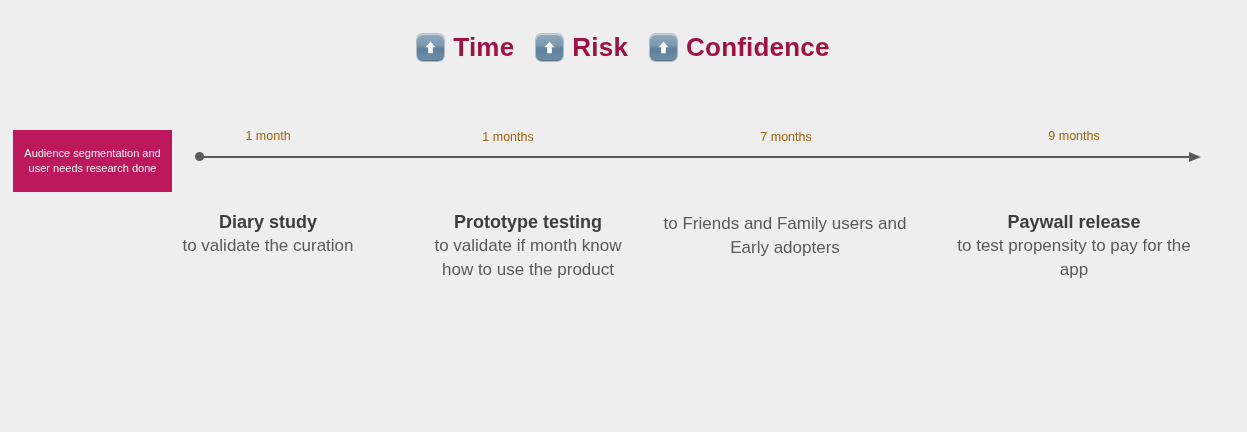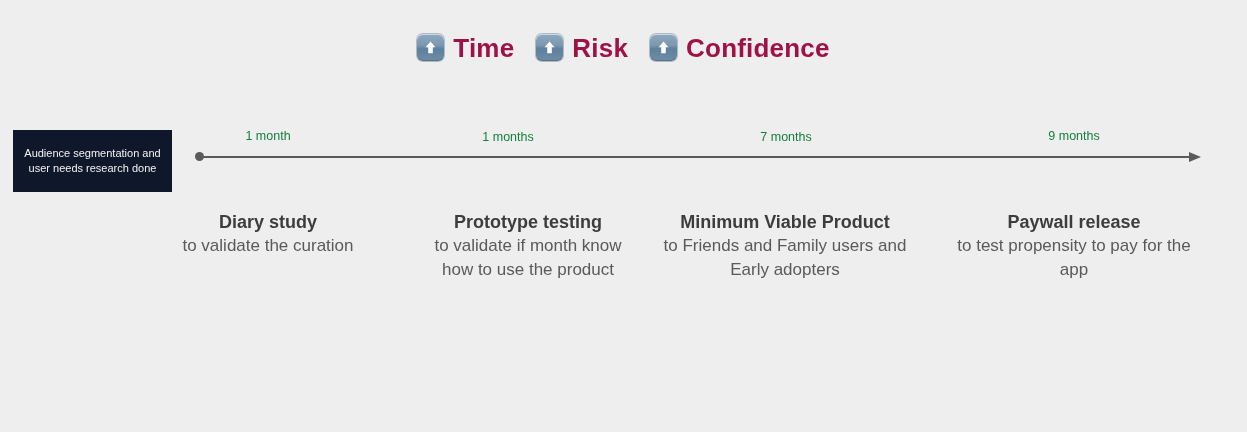--- a/index.html
+++ b/index.html
@@ -21,21 +21,20 @@
     top: 34px;
     left: 0;
     width: 1247px;
     display: flex;
     justify-content: center;
     align-items: center;
     gap: 22px;
   }
   .legend-item {
     display: flex;
-    align-items: center;
     gap: 9px;
   }
   .legend-label {
     font-size: 26px;
     font-weight: bold;
     color: #9e1245;
     letter-spacing: 0.2px;
     line-height: 1;
   }
 
@@ -55,21 +54,21 @@
   }
   .arrow-icon svg { display: block; }
 
   
   #start-box {
     position: absolute;
     left: 13px;
     top: 130px;
     width: 159px;
     height: 62px;
-    background: #0f172a;
+    background: #be185d;
     display: flex;
     align-items: center;
     justify-content: flex-start;
     padding: 0 8px;
     box-sizing: border-box;
   }
   #start-box .box-text {
     color: #f2f2f2;
     font-size: 11px;
     line-height: 1.32;
@@ -110,21 +109,21 @@
     border-top: 5.5px solid transparent;
     border-bottom: 5.5px solid transparent;
     border-left: 12px solid #5a5a5a;
   }
 
   
   .month-label {
     position: absolute;
     transform: translateX(-50%);
     font-size: 12.5px;
-    color: #15803d;
+    color: #a16207;
     white-space: nowrap;
     line-height: 1;
   }
 
   
   .phase {
     position: absolute;
     top: 212px;
     transform: translateX(-50%);
     text-align: center;
@@ -195,20 +194,19 @@
   <div class="phase-title">Diary study</div>
   <div class="phase-desc">to validate the curation</div>
 </div>
 
 <div class="phase" style="left:528px; width:215px;">
   <div class="phase-title">Prototype testing</div>
   <div class="phase-desc">to validate if month know how to use the product</div>
 </div>
 
 <div class="phase" style="left:785px; width:260px;">
-  <div class="phase-title">Minimum Viable Product</div>
   <div class="phase-desc">to Friends and Family users and Early adopters</div>
 </div>
 
 <div class="phase" style="left:1074px; width:245px;">
   <div class="phase-title">Paywall release</div>
   <div class="phase-desc">to test propensity to pay for the app</div>
 </div>
 
 </body></html>

